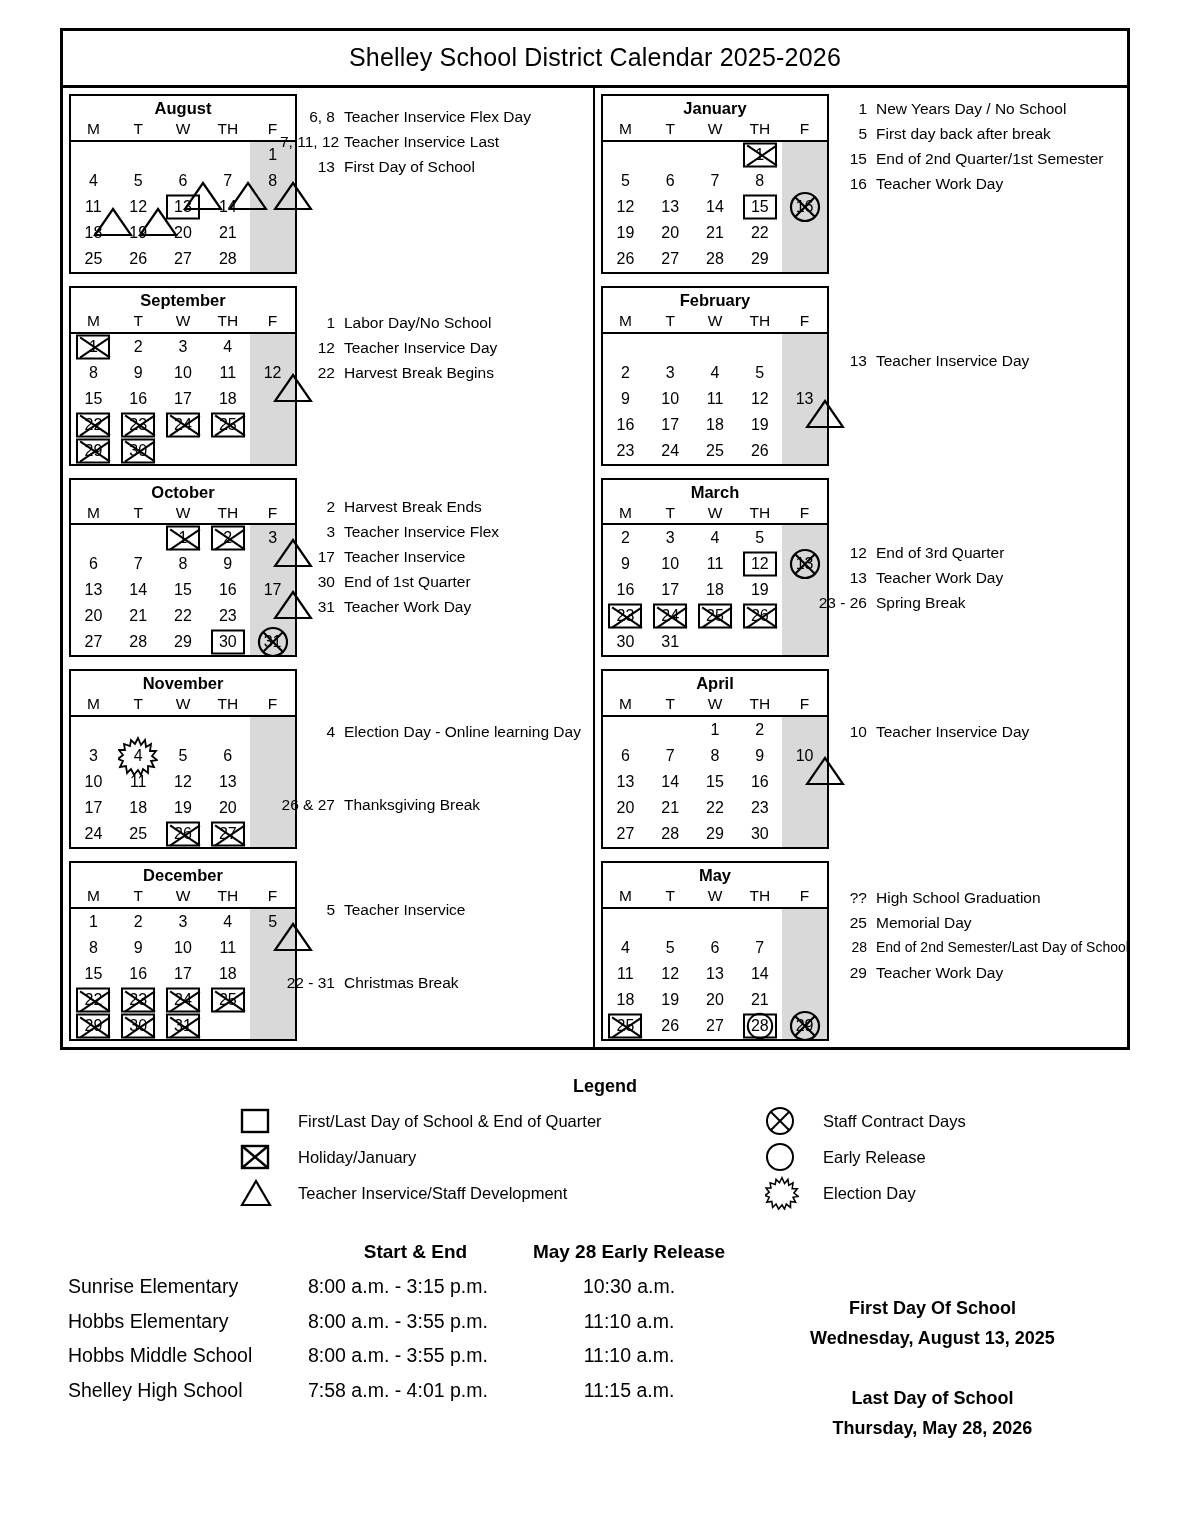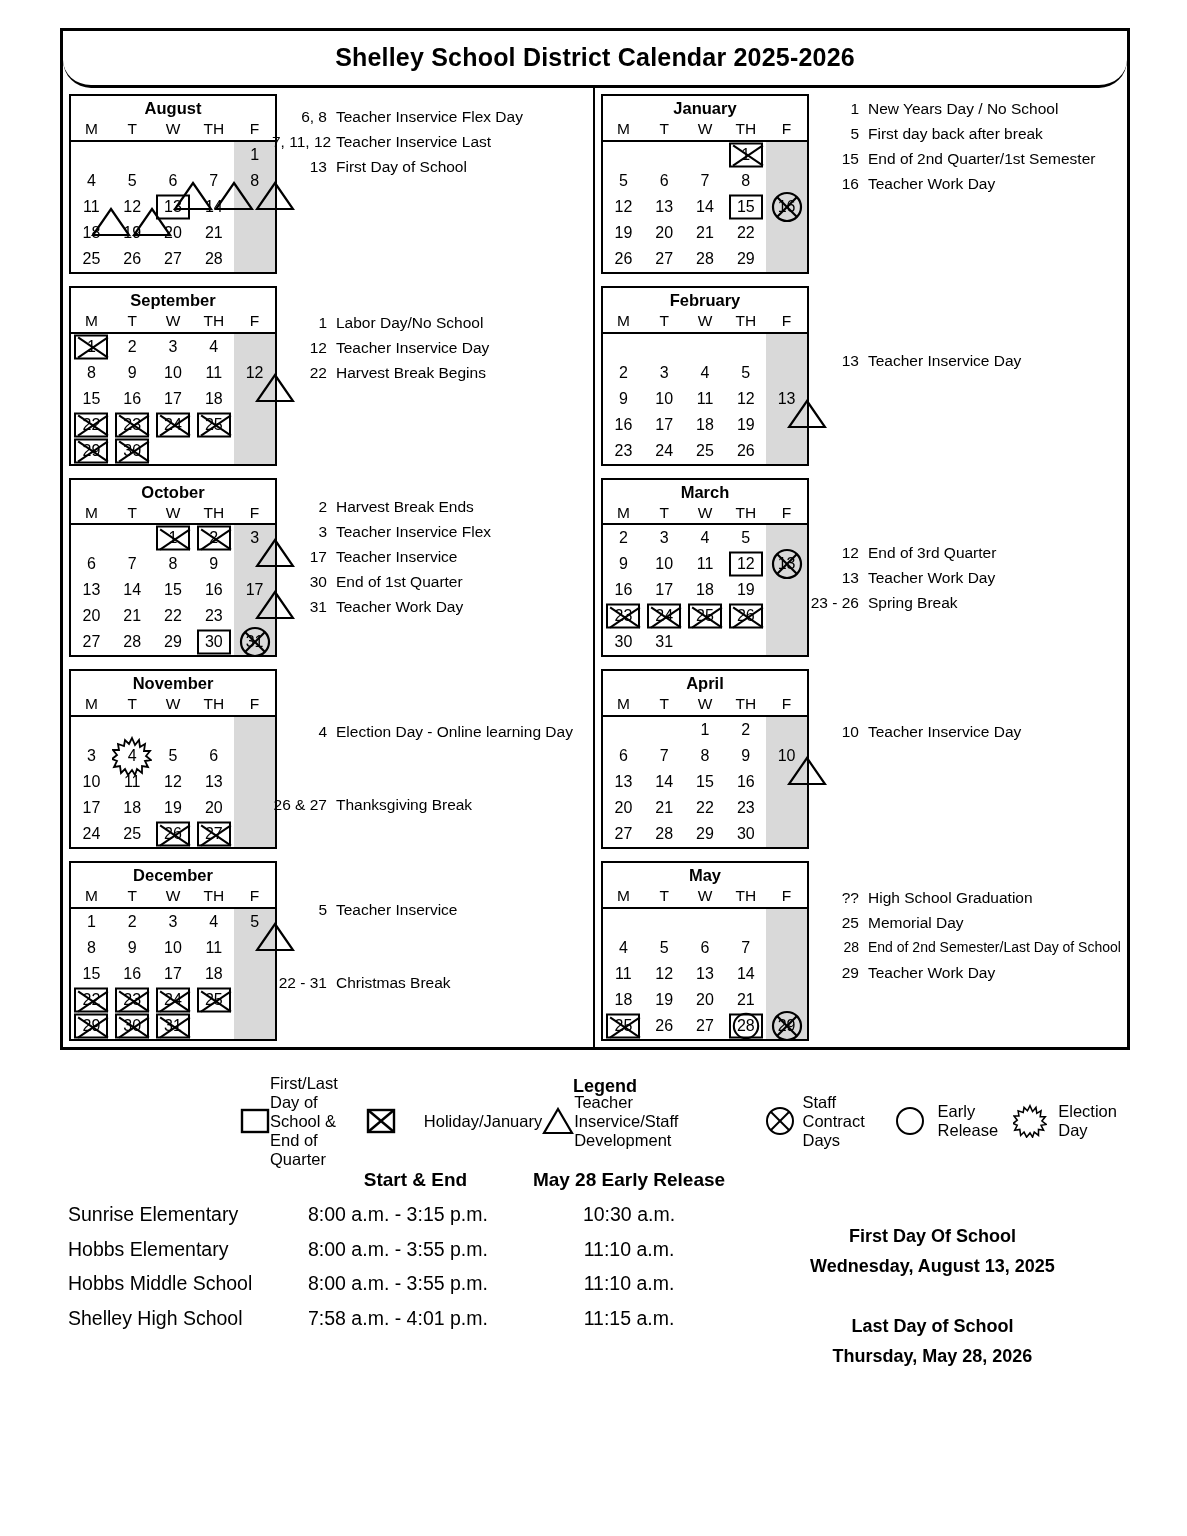--- a/index.html
+++ b/index.html
@@ -12,36 +12,35 @@
   body { width: 1187px; height: 1536px; position: relative; }
 
   .page { padding: 28px 57px 0 60px; }
 
   
   .cal-frame { border: 3px solid #000; }
   .title-bar {
     border-bottom: 3px solid #000;
     text-align: center;
     font-size: 25px;
-    font-weight: bold;
+    font-weight: normal;
     padding: 12px 0 13px 0;
     letter-spacing: .2px;
-    border-radius: 28px;
   }
 
   
   .months { display: flex; flex-wrap: wrap; }
   .mrow { display: flex; width: 100%; }
   .mcell { display: flex; width: 50%; }
   .mcell.left { border-right: 2px solid #000; }
 
   .month-col { width: 195px; flex: 0 0 195px; padding: 6px 0 6px 6px; }
-  .events-col { flex: 1; padding: 6px 6px 6px 14px; position: relative; }
-
-  .month-box { border: 2px solid #000; width: 208px; }
+  .events-col { flex: 1; padding: 6px 6px 6px 14px; position: relative; margin-left: 8px; }
+
+  .month-box { border: 2px solid #000; width: 228px; }
   .month-name {
     text-align: center; font-weight: bold; font-size: 16.5px;
     padding: 3px 0 2px 0;
   }
   .dow {
     display: grid; grid-template-columns: repeat(5, 1fr);
     font-size: 15.5px; text-align: center;
     padding-bottom: 2px;
     border-bottom: 2.5px solid #000;
   }
@@ -87,21 +86,21 @@
   .ev-pad-4 { padding-top: 68px; }
   .ev-pad-5 { padding-top: 30px; }
   .ev-pad-6 { padding-top: 22px; }
   .ev-pad-7 { padding-top: 8px; }
   .ev-gap { height: 48px; }
 
   
   .legend-wrap { margin-top: 26px; }
   .legend-title { text-align: center; font-weight: bold; font-size: 18px; margin-left: 20px; }
   .legend-cols { display: flex; margin-top: 6px; }
-  .legend-col { display: flex; }
+  .legend-col { display: flex; flex-direction: column; }
   .legend-col.c1 { margin-left: 180px; width: 420px; }
   .legend-col.c2 { margin-left: 105px; }
   .legend-row { display: flex; align-items: center; height: 36px; }
   .legend-ico { width: 58px; display: flex; align-items: center; justify-content: flex-start; }
   .legend-lbl { font-size: 16.5px; }
 
   
   .sched { margin-top: 30px; display: flex; }
   .sched-left { padding-left: 8px; }
   .sched-head { display: flex; font-weight: bold; font-size: 19px; height: 34px; }

